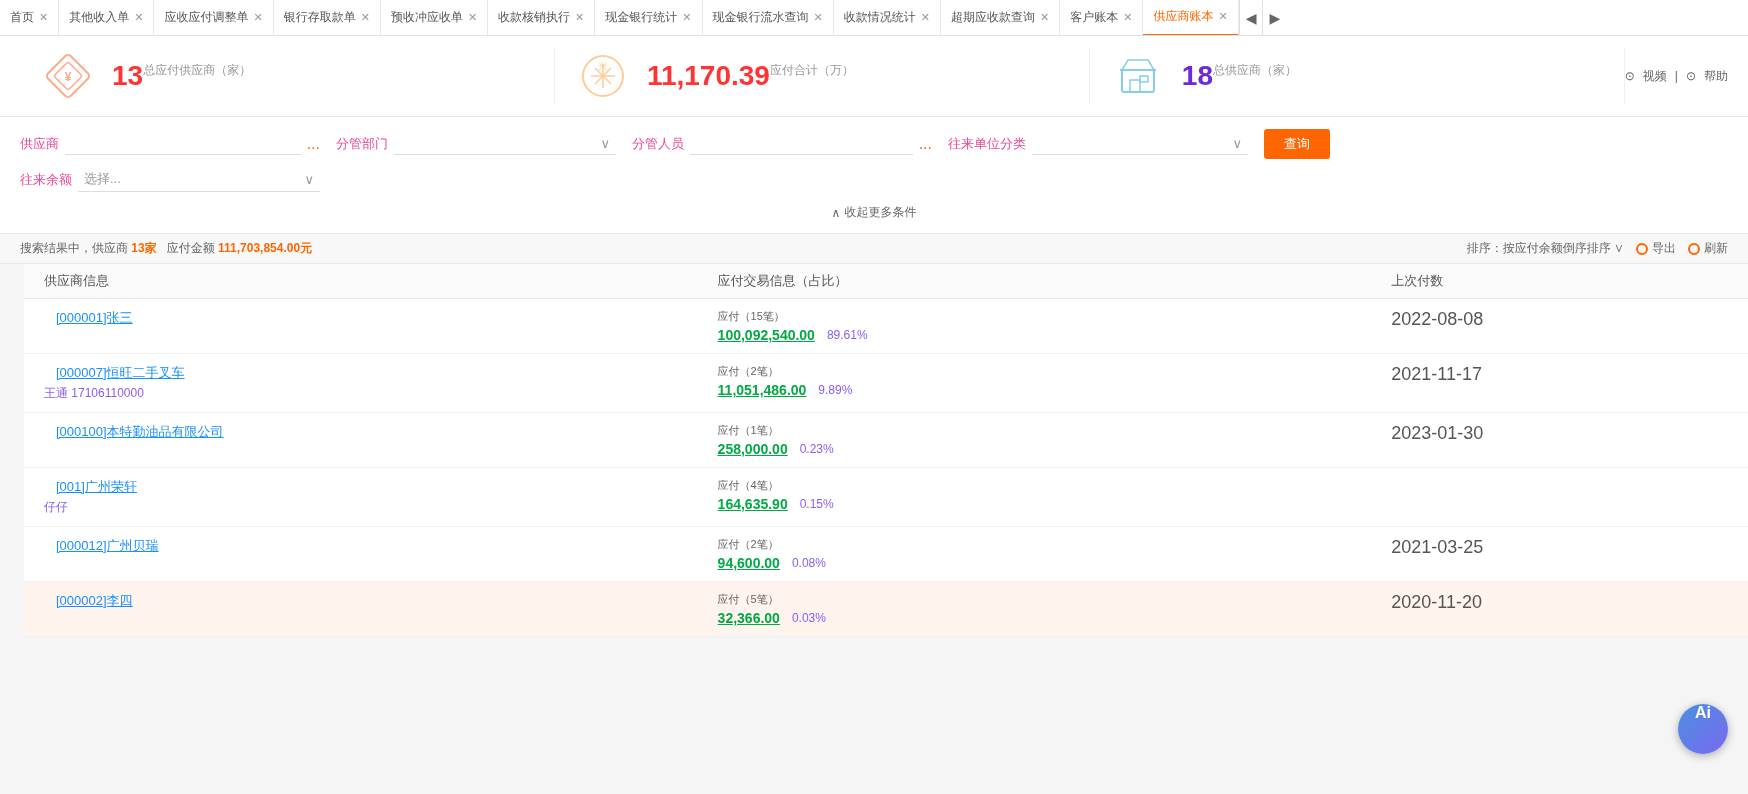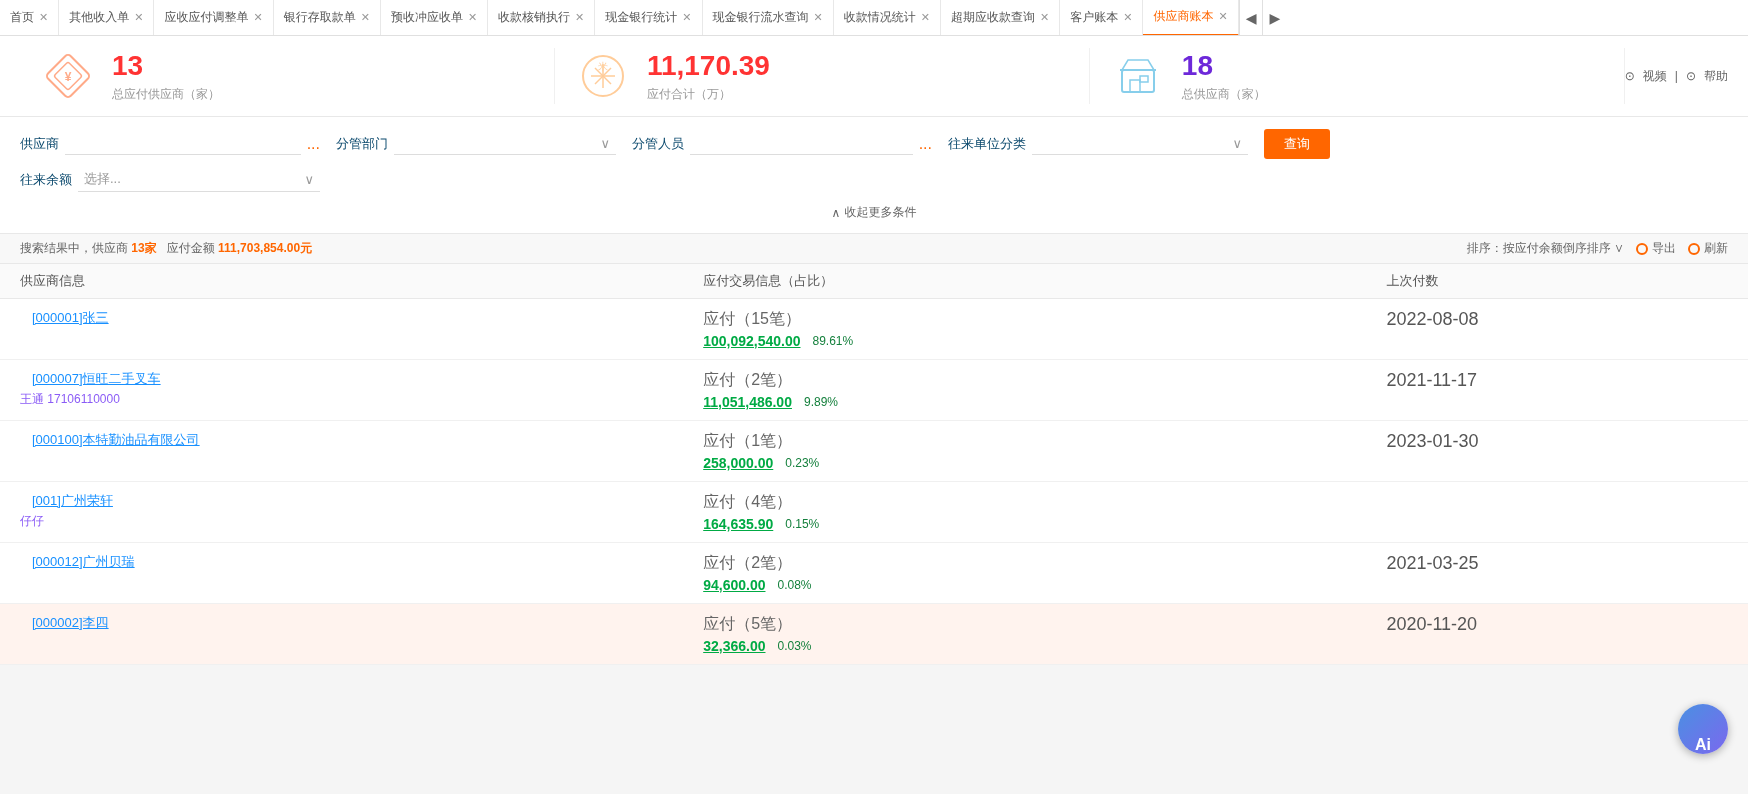--- a/index.html
+++ b/index.html
@@ -48,21 +48,21 @@
     .summary-card:last-child { border-right: none; }
     .summary-icon {
       width: 56px;
       height: 56px;
       display: flex;
       align-items: center;
       justify-content: center;
       margin-right: 16px;
       flex-shrink: 0;
     }
-    .summary-info { display: flex; flex-direction: column; }
+    .summary-info { display: flex; }
     .summary-number { font-size: 28px; font-weight: bold; color: #ff3333; line-height: 1.2; }
     .summary-number.dark { color: #6d28d9; }
     .summary-label { font-size: 12px; color: #999; margin-top: 3px; }
     .top-right-links { display: flex; align-items: center; gap: 8px; font-size: 12px; color: #666; margin-left: auto; white-space: nowrap; }
     .top-right-links span { cursor: pointer; }
 
     
     .filter-section {
       background: #fff;
       padding: 12px 20px 8px;
@@ -73,21 +73,21 @@
       align-items: center;
       gap: 16px;
       margin-bottom: 8px;
     }
     .filter-item {
       display: flex;
       align-items: center;
       gap: 6px;
       flex: 1;
     }
-    .filter-label { font-size: 13px; color: #0c4a6e; white-space: nowrap; }
+    .filter-label { font-size: 13px; color: #ec4899; white-space: nowrap; }
     .filter-input {
       flex: 1;
       border: none;
       border-bottom: 1px solid #ddd;
       padding: 3px 6px;
       font-size: 13px;
       color: #333;
       outline: none;
       background: transparent;
     }
@@ -140,43 +140,43 @@
       display: flex;
       align-items: center;
       gap: 12px;
       justify-content: center;
     }
     .result-sort { font-size: 12px; color: #666; }
     .result-action { display: flex; align-items: center; gap: 4px; cursor: pointer; color: #666; }
     .radio-dot { width: 12px; height: 12px; border-radius: 50%; border: 2px solid #ff6600; display: inline-flex; align-items: center; justify-content: center; }
 
     
-    .table-section { background: #fff; }
+    .table-section { background: #fff; margin-left: 24px; }
     .table-header {
       display: grid;
       grid-template-columns: 2fr 2fr 1fr;
       padding: 8px 20px;
       border-bottom: 1px solid #e8e8e8;
       background: #fafafa;
     }
     .table-header-cell { font-size: 13px; color: #555; font-weight: 500; }
     .table-row {
       display: grid;
       grid-template-columns: 2fr 2fr 1fr;
       padding: 10px 20px;
       border-bottom: 1px solid #f0f0f0;
       align-items: start;
     }
     .table-row.highlighted { background: #fff3ee; }
     .table-cell { font-size: 13px; }
     .supplier-link { color: #1890ff; text-decoration: underline; cursor: pointer; font-size: 13px; padding-left: 12px; }
     .supplier-sub { color: #8b5cf6; font-size: 12px; margin-top: 3px; }
-    .tx-label { color: #666; font-size: 16px; }
+    .tx-label { color: #666; font-size: 11px; }
     .tx-amount { color: #00aa44; font-size: 14px; font-weight: 700; text-decoration: underline; cursor: pointer; }
-    .tx-percent { color: #15803d; font-size: 12px; margin-left: 12px; }
+    .tx-percent { color: #8b5cf6; font-size: 12px; margin-left: 12px; }
     .tx-row { display: flex; align-items: center; margin-top: 3px; }
     .date-cell { color: #555; font-size: 18px; }
 
     
     ::-webkit-scrollbar { width: 6px; height: 6px; }
     ::-webkit-scrollbar-track { background: #f5f5f5; }
     ::-webkit-scrollbar-thumb { background: #ccc; border-radius: 3px; }
 
     .dots-icon { color: #ff6600; font-size: 16px; cursor: pointer; }
 
@@ -458,15 +458,15 @@
         <div class="tx-row">
           <span class="tx-amount">32,366.00</span>
           <span class="tx-percent">0.03%</span>
         </div>
       </div>
       <div class="table-cell date-cell">2020-11-20</div>
     </div>
   </div>
 </div>
 
-<div style="position:fixed; right:20px; bottom:40px; background: linear-gradient(135deg, #4a90e2, #7b68ee); color:white; border-radius:50%; width:50px; height:50px; display:flex; align-items:flex-end; justify-content:center; font-size:16px; font-weight:bold; cursor:pointer; box-shadow: 0 2px 8px rgba(0,0,0,0.3);">
+<div style="position:fixed; right:20px; bottom:40px; background: linear-gradient(135deg, #4a90e2, #7b68ee); color:white; border-radius:50%; width:50px; height:50px; display:flex; align-items:flex-start; justify-content:center; font-size:16px; font-weight:bold; cursor:pointer; box-shadow: 0 2px 8px rgba(0,0,0,0.3);">
   <span>Ai</span>
 </div>
 
 </body></html>

